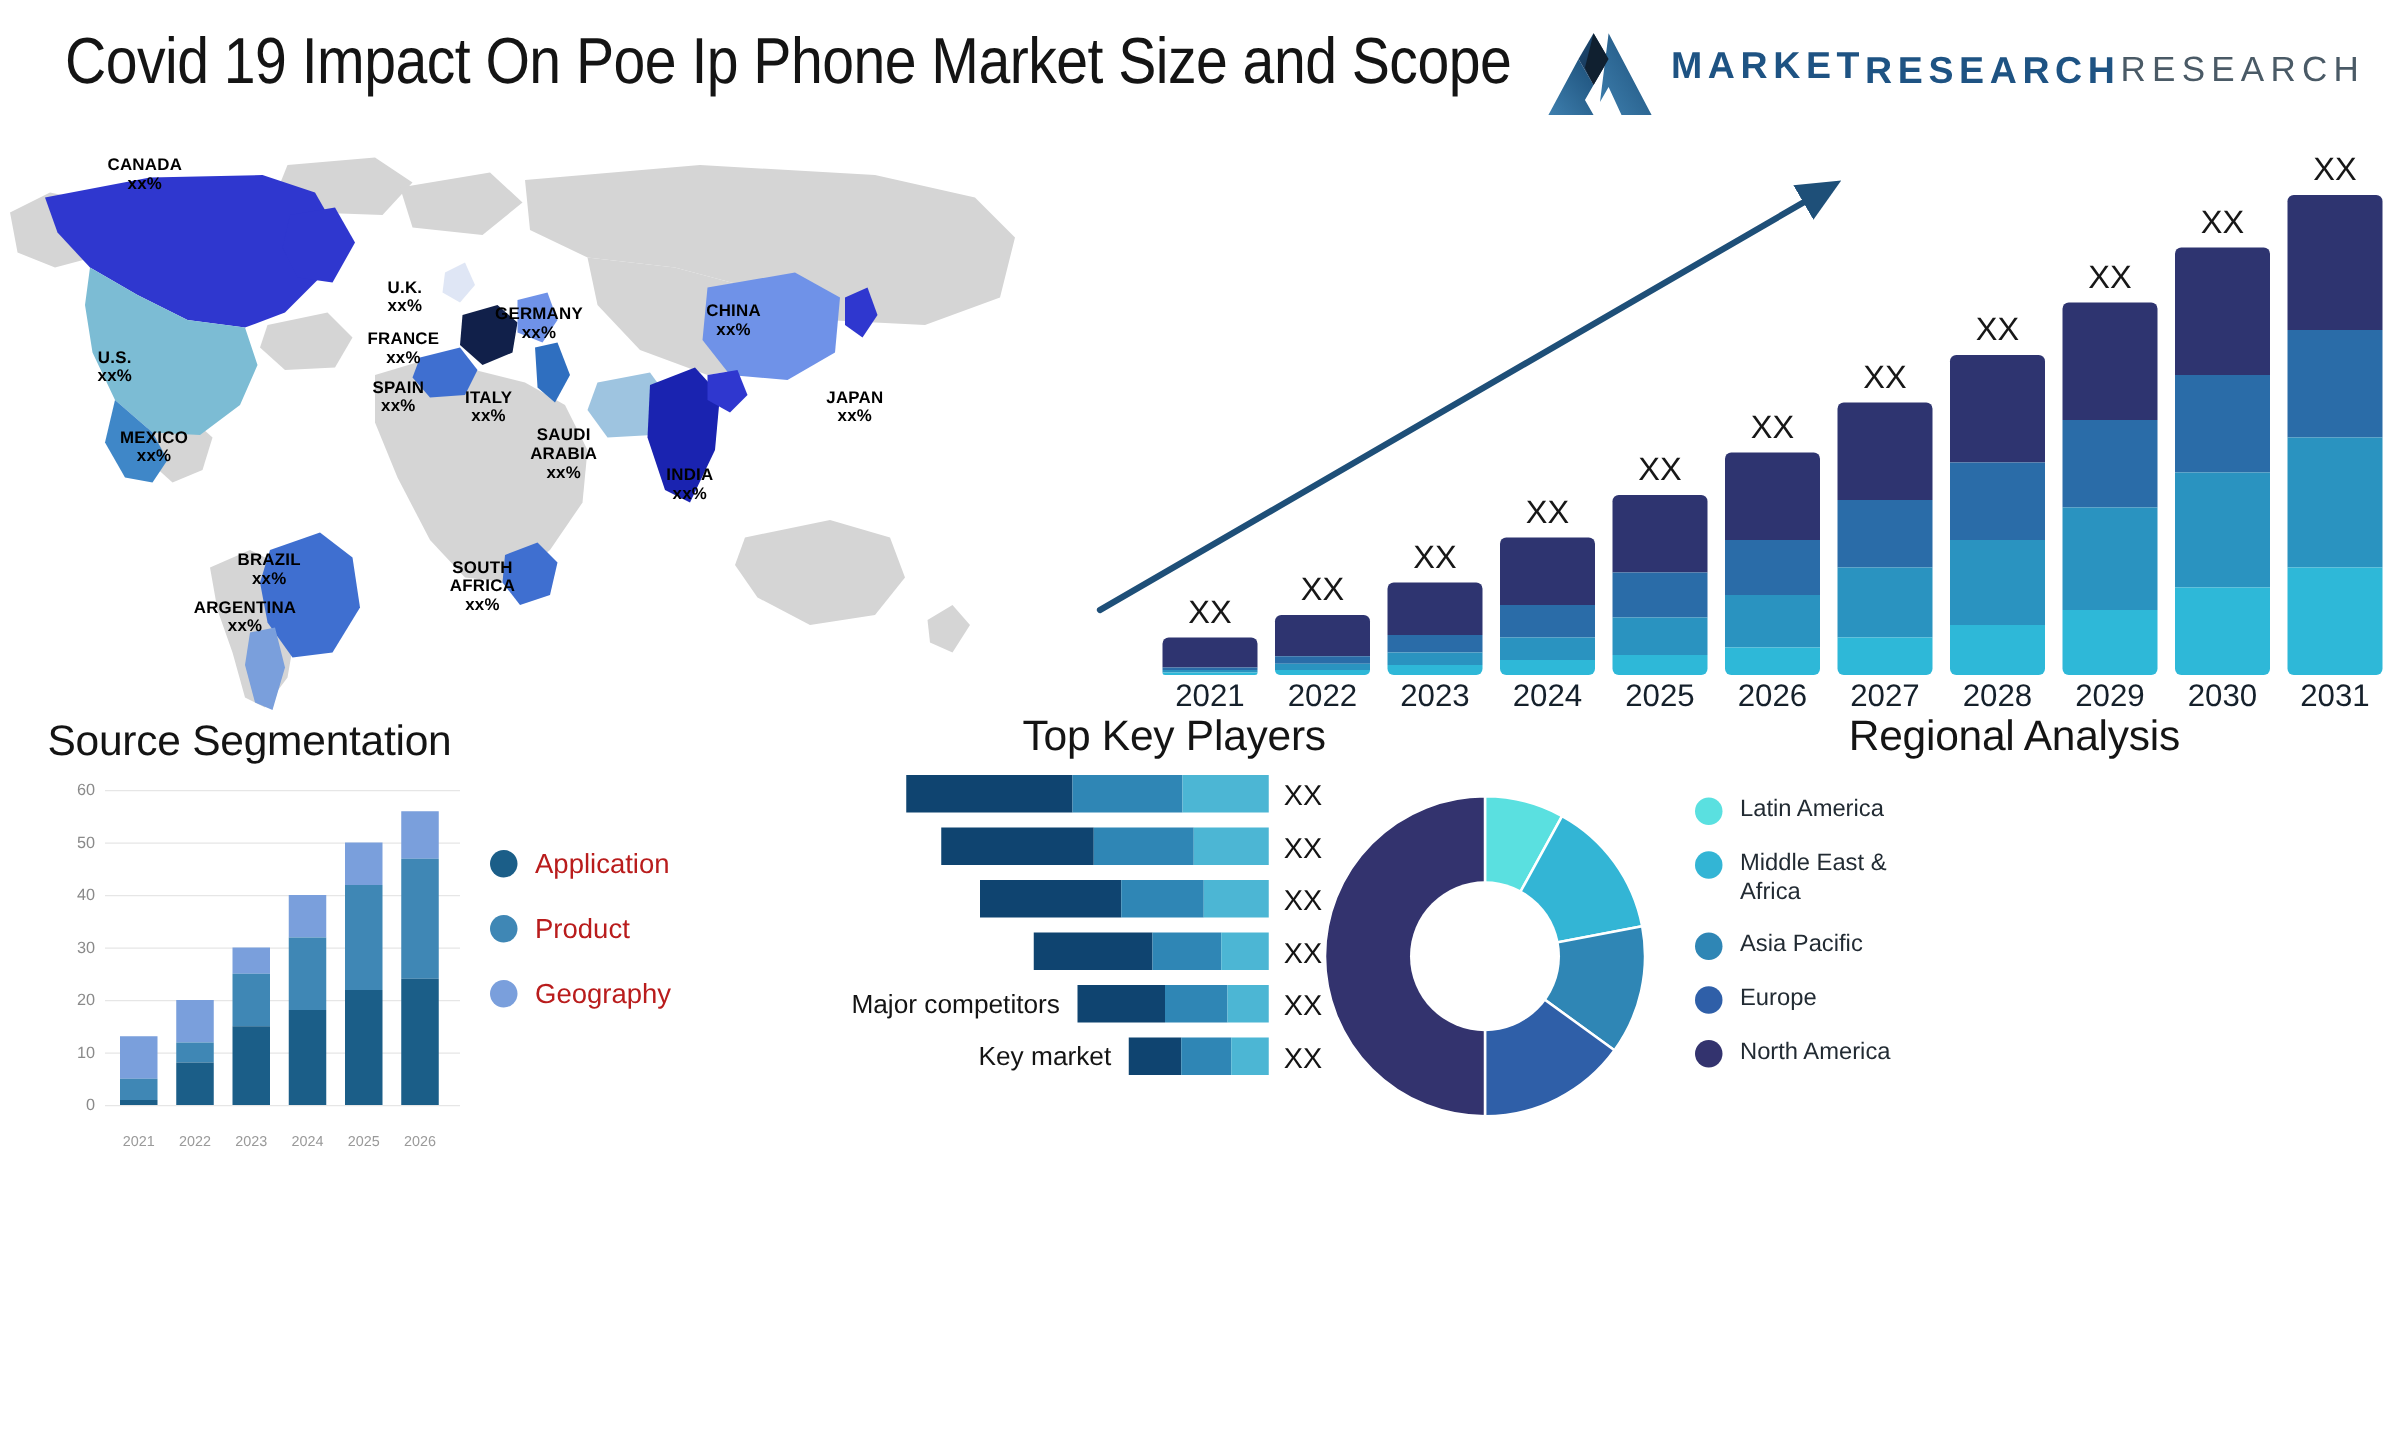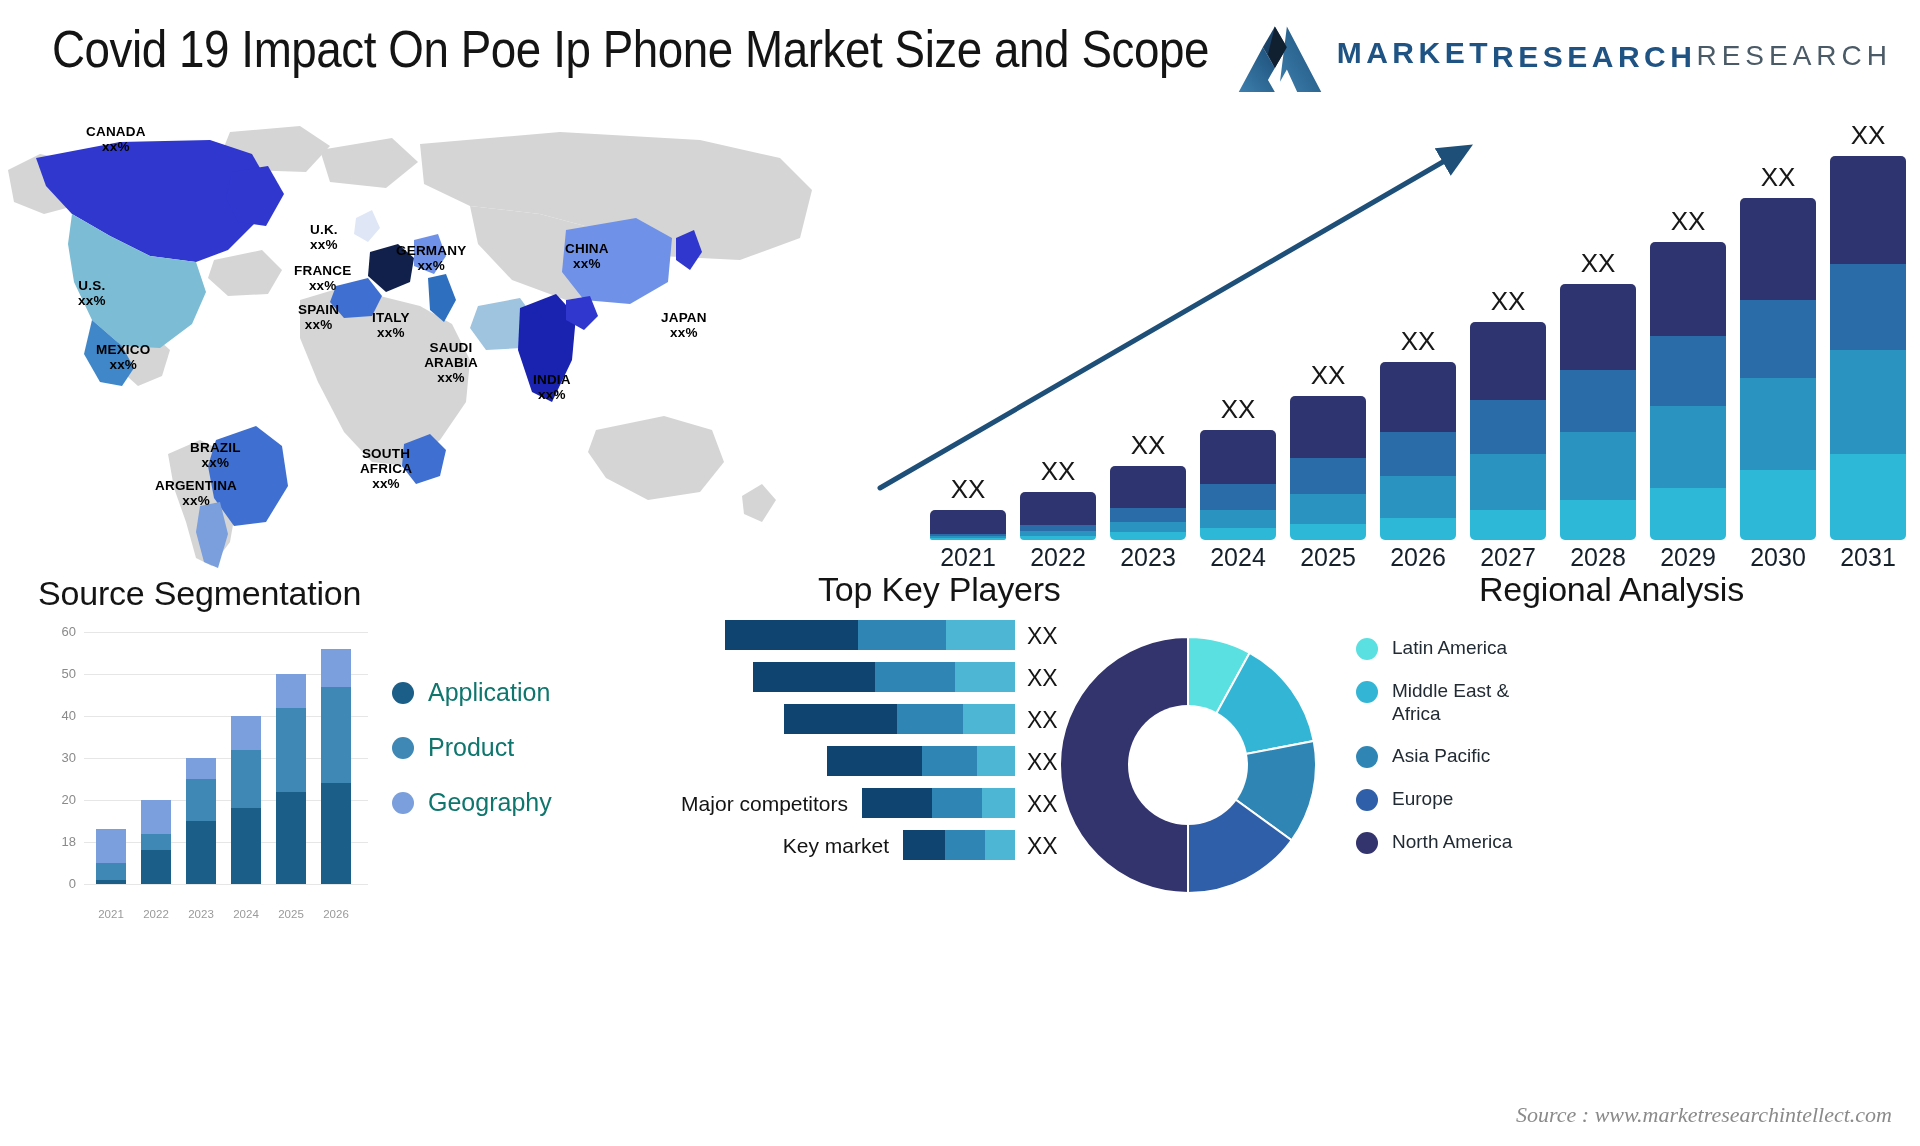--- a/index.html
+++ b/index.html
@@ -96,21 +96,21 @@
   }
   .seg-col{position:absolute;bottom:0;width:30px;display:flex;flex-direction:column;justify-content:flex-end;}
   .seg-seg{width:100%;}
   .seg-xlab{
     position:absolute;width:44px;text-align:center;
     font-size:11.5px;color:#9a9a9a;
   }
   #seg-legend{position:absolute;left:392px;top:118px;}
   .seg-leg-row{display:flex;align-items:center;margin-bottom:26px;}
   .seg-dot{width:22px;height:22px;border-radius:50%;margin-right:14px;flex:0 0 auto;}
-  .seg-leg-label{font-size:25px;color:#0f766e;}
+  .seg-leg-label{font-size:22px;color:#b91c1c;}
   #players-title{left:818px;top:570px;}
   .pl-rowlabel{
     position:absolute;text-align:right;
     font-size:21px;color:#141414;white-space:nowrap;
   }
   .pl-bar{position:absolute;height:30px;display:flex;}
   .pl-seg{height:100%;}
   .pl-val{
     position:absolute;font-size:23px;color:#141414;
   }
@@ -357,21 +357,21 @@
         <div class="seg-ytick" style="top: -8px;">60</div>
         <div class="seg-grid" style="top: 42px;"></div>
         <div class="seg-ytick" style="top: 34px;">50</div>
         <div class="seg-grid" style="top: 84px;"></div>
         <div class="seg-ytick" style="top: 76px;">40</div>
         <div class="seg-grid" style="top: 126px;"></div>
         <div class="seg-ytick" style="top: 118px;">30</div>
         <div class="seg-grid" style="top: 168px;"></div>
         <div class="seg-ytick" style="top: 160px;">20</div>
         <div class="seg-grid" style="top: 210px;"></div>
-        <div class="seg-ytick" style="top: 202px;">18</div>
+        <div class="seg-ytick" style="top: 202px;">10</div>
         <div class="seg-grid" style="top: 252px;"></div>
         <div class="seg-ytick" style="top: 244px;">0</div>
         <div class="seg-col" style="left: 58px; bottom: 18px;">
           <div class="seg-seg" style="height: 33.6px; background: rgb(122, 159, 220);"></div>
           <div class="seg-seg" style="height: 16.8px; background: rgb(63, 135, 181);"></div>
           <div class="seg-seg" style="height: 4.2px; background: rgb(27, 94, 136);"></div>
         </div>
         <div class="seg-xlab" style="left: 51px; top: 276px;">2021</div>
         <div class="seg-col" style="left: 103px; bottom: 18px;">
           <div class="seg-seg" style="height: 33.6px; background: rgb(122, 159, 220);"></div>
@@ -495,15 +495,14 @@
           <span class="reg-dot" style="background: rgb(47, 95, 168);"></span>
           <span class="reg-leg-label">Europe</span>
         </div>
         <div class="reg-leg-row">
           <span class="reg-dot" style="background: rgb(51, 51, 110);"></span>
           <span class="reg-leg-label">North America</span>
         </div>
       </div>
   </div>
 
-  <div id="source-line">Source : www.marketresearchintellect.com</div>
 
 </div>
 
 </body></html>

